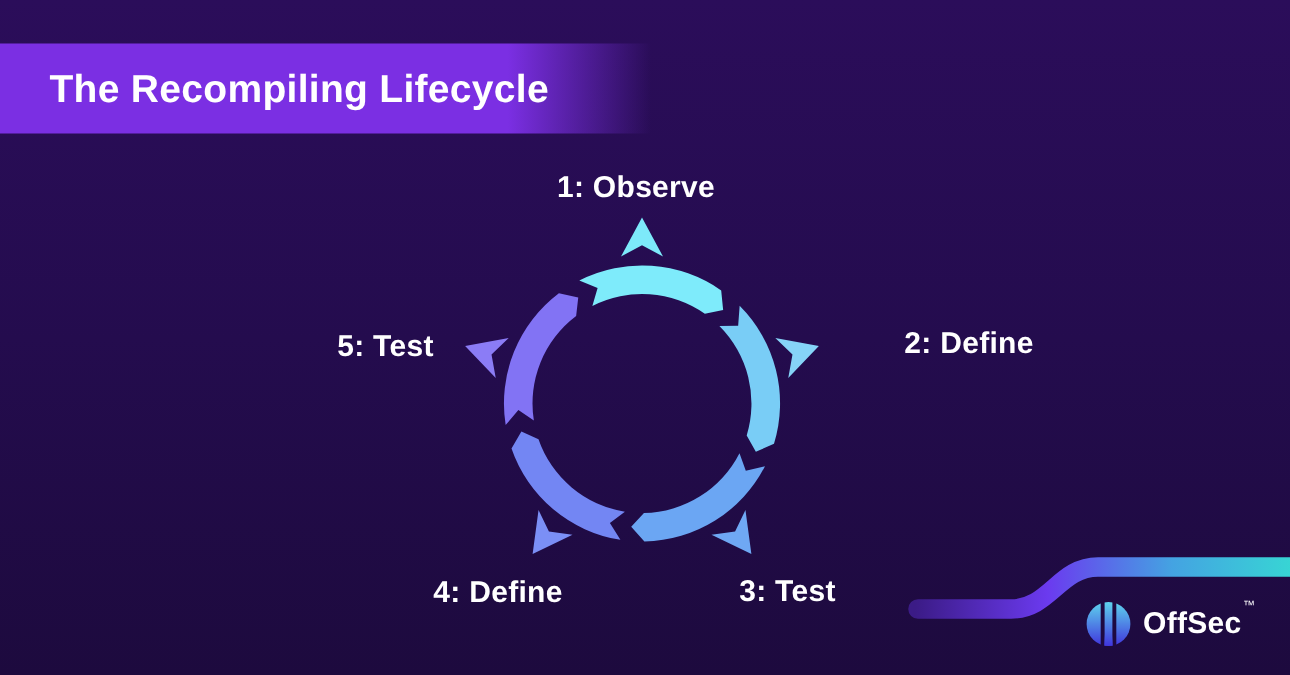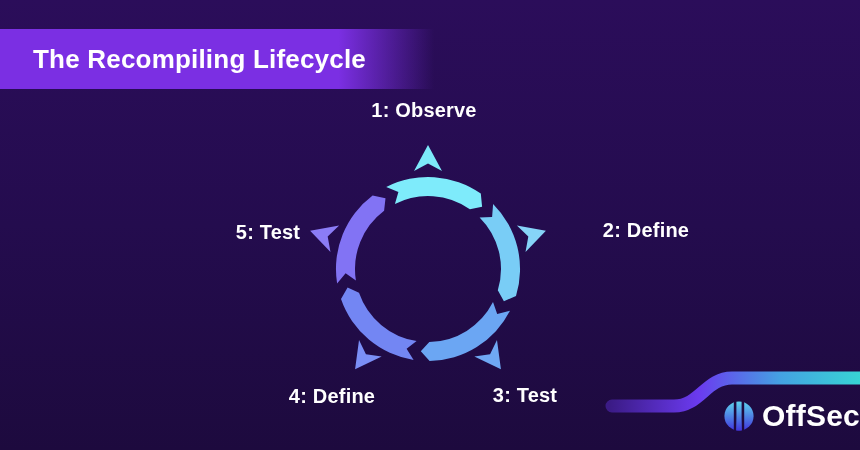--- a/index.html
+++ b/index.html
@@ -18,21 +18,21 @@
   svg.overlay { position:absolute; left:0; top:0; width:860px; height:450px; }
   .step-label {
     position:absolute; transform:translate(-50%,-50%);
     color:#ffffff; font-size:20px; font-weight:700; white-space:nowrap;
     letter-spacing:.2px;
   }
   .brand {
     position:absolute; left:722px; top:397px; height:38px;
     display:flex; align-items:center; gap:6px;
   }
-  .brand .wordmark { color:#ffffff; font-size:30px; font-weight:700; letter-spacing:.2px; line-height:1; }
+  .brand .wordmark { color:#ffffff; font-size:20px; font-weight:700; letter-spacing:.2px; line-height:1; }
   .brand .tm { color:#ffffff; font-size:8px; vertical-align:super; position:relative; top:-9px; left:1px; font-weight:400; }
 </style>
 </head>
 <body>
 
 <div class="stage">
 
   <div class="banner">
     <h1>The Recompiling Lifecycle</h1>
   </div>
@@ -43,25 +43,25 @@
       <path d="M493.1,203.9 A92,92 0 0 1 516.0,295.9 L503.9,301.2 L497.8,290.3 A73,73 0 0 0 479.6,217.4 L492.1,217.1 Z" fill="#79CDF6"></path>
       <polygon points="0,-14 14,12 0,4.5 -14,12" transform="translate(532.6,235.0) rotate(72)" fill="#86D4F8"></polygon>
       <path d="M510.0,310.8 A92,92 0 0 1 429.6,361.0 L420.8,351.2 L429.3,342.0 A73,73 0 0 0 493.0,302.1 L497.2,313.9 Z" fill="#6BA6F3"></path>
       <polygon points="0,-14 14,12 0,4.5 -14,12" transform="translate(492.7,358.0) rotate(-216)" fill="#6FA8F4"></polygon>
       <path d="M413.6,359.9 A92,92 0 0 1 341.0,299.0 L347.6,287.6 L359.0,292.8 A73,73 0 0 0 416.6,341.1 L406.6,348.7 Z" fill="#7386F3"></path>
       <polygon points="0,-14 14,12 0,4.5 -14,12" transform="translate(363.3,358.0) rotate(-144)" fill="#7B8FF6"></polygon>
       <path d="M337.1,283.4 A92,92 0 0 1 372.6,195.5 L385.5,198.3 L384.1,210.7 A73,73 0 0 0 355.9,280.4 L345.6,273.3 Z" fill="#8273F4"></path>
       <polygon points="0,-14 14,12 0,4.5 -14,12" transform="translate(323.4,235.0) rotate(-72)" fill="#8B7CF6"></polygon>
     </svg>
 
-  <div class="step-label" style="left:424px; top:110px;">1: Observe</div>
+  <div class="step-label" style="left:424px; top:126px;">1: Observe</div>
   <div class="step-label" style="left:602px; top:230px;margin-left:44px;">2: Define</div>
   <div class="step-label" style="left:525px; top:395px;">3: Test</div>
   <div class="step-label" style="left:332px; top:396px;">4: Define</div>
-  <div class="step-label" style="left:268px; top:232px;">5: Test</div>
+  <div class="step-label" style="left:257px; top:232px;">5: Test</div>
 
   <svg class="overlay" viewBox="0 0 860 450">
     <defs>
       <linearGradient id="swooshGrad" gradientUnits="userSpaceOnUse" x1="610" y1="0" x2="862" y2="0">
         <stop offset="0" stop-color="#3B1B86"></stop>
         <stop offset="0.35" stop-color="#6B3AEF"></stop>
         <stop offset="0.68" stop-color="#44A3E2"></stop>
         <stop offset="1" stop-color="#37D6D4"></stop>
       </linearGradient>
     </defs>

